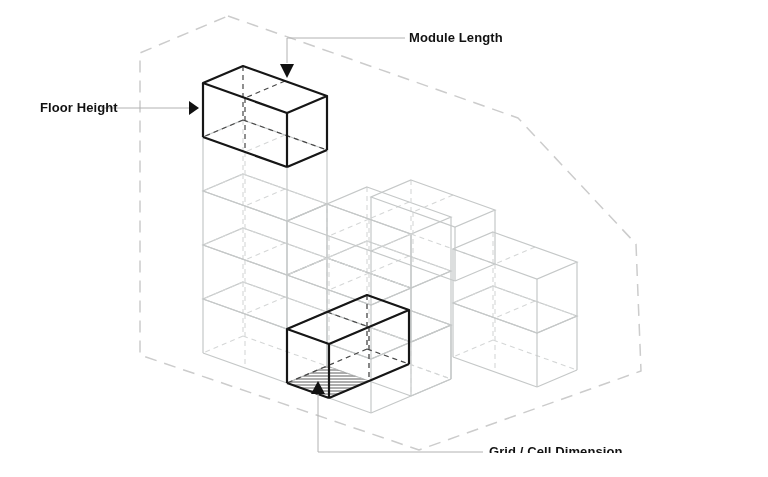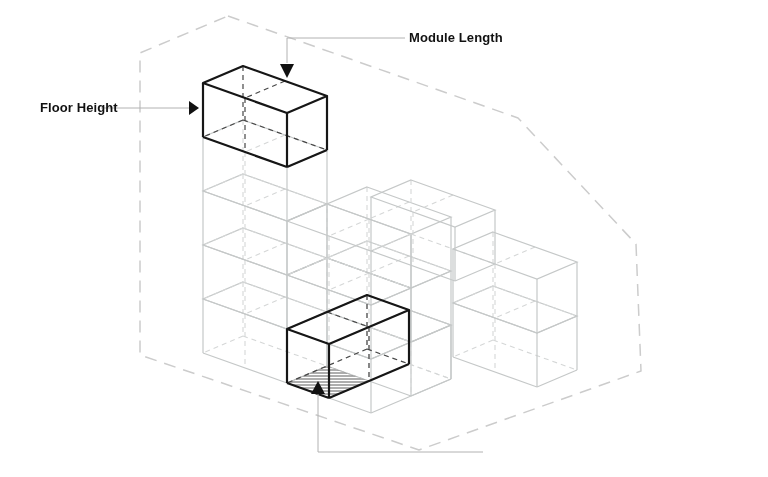--- a/index.html
+++ b/index.html
@@ -213,13 +213,14 @@
       <polyline points="101,108 189,108" class="leader"></polyline>
       <polygon points="189,101 189,115 199,108" class="arrow"></polygon>
       <polyline points="483,452 318,452 318,394" class="leader"></polyline>
       <polygon points="311,394 325,394 318,381" class="arrow"></polygon>
     </svg>
 
   <div class="diagram-label" id="lbl-module-length" style="left: 409px; top: 30px;">Module Length</div>
 
   <div class="diagram-label" id="lbl-floor-height" style="left: 20px; top: 100px; margin-left: 20px;">Floor Height</div>
 
+  <div class="diagram-label" id="lbl-grid-cell" style="left: 489px; top: 444px;">Grid / Cell Dimension</div>
 </div>
 
 </body></html>

